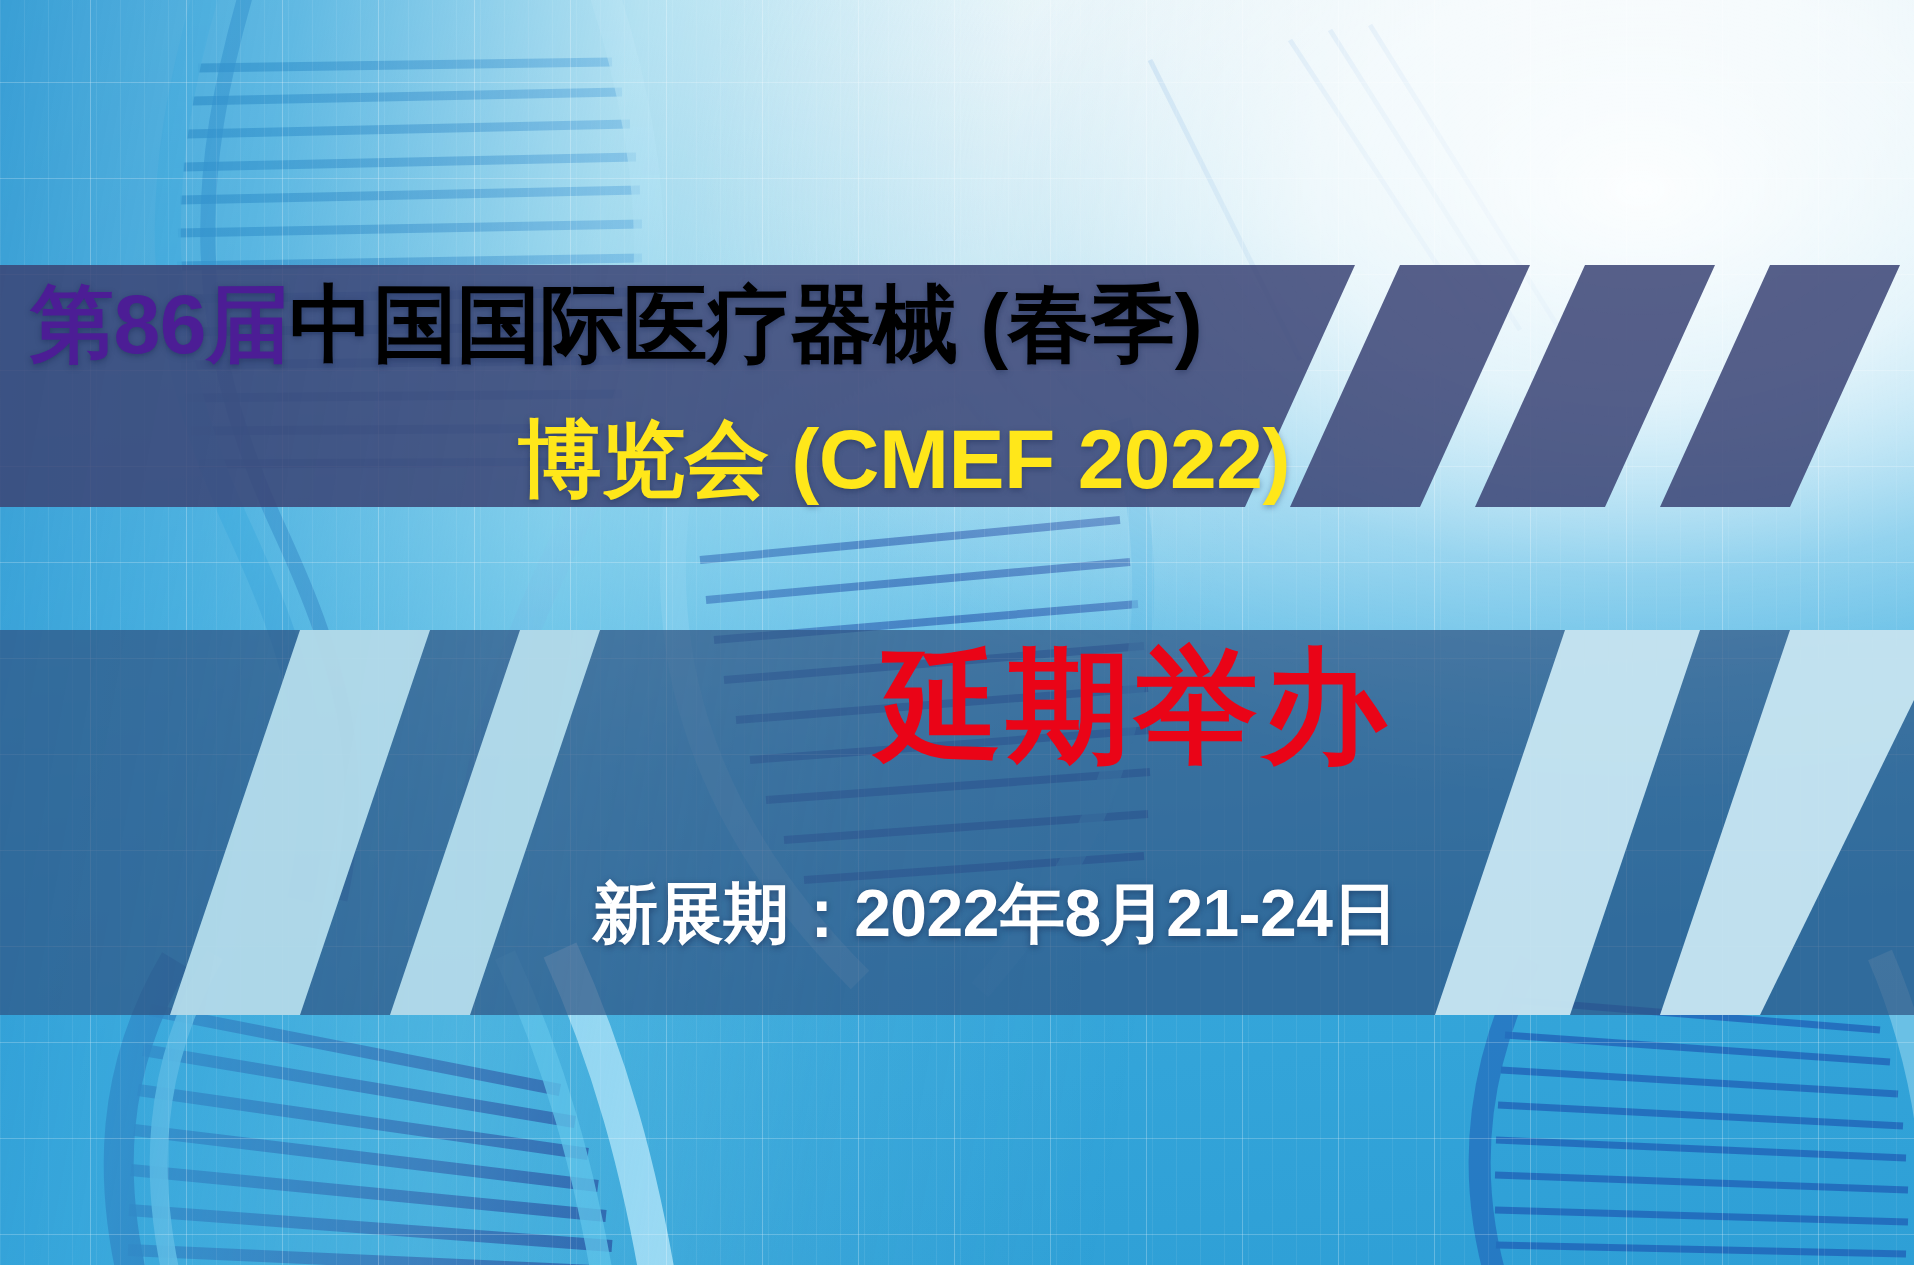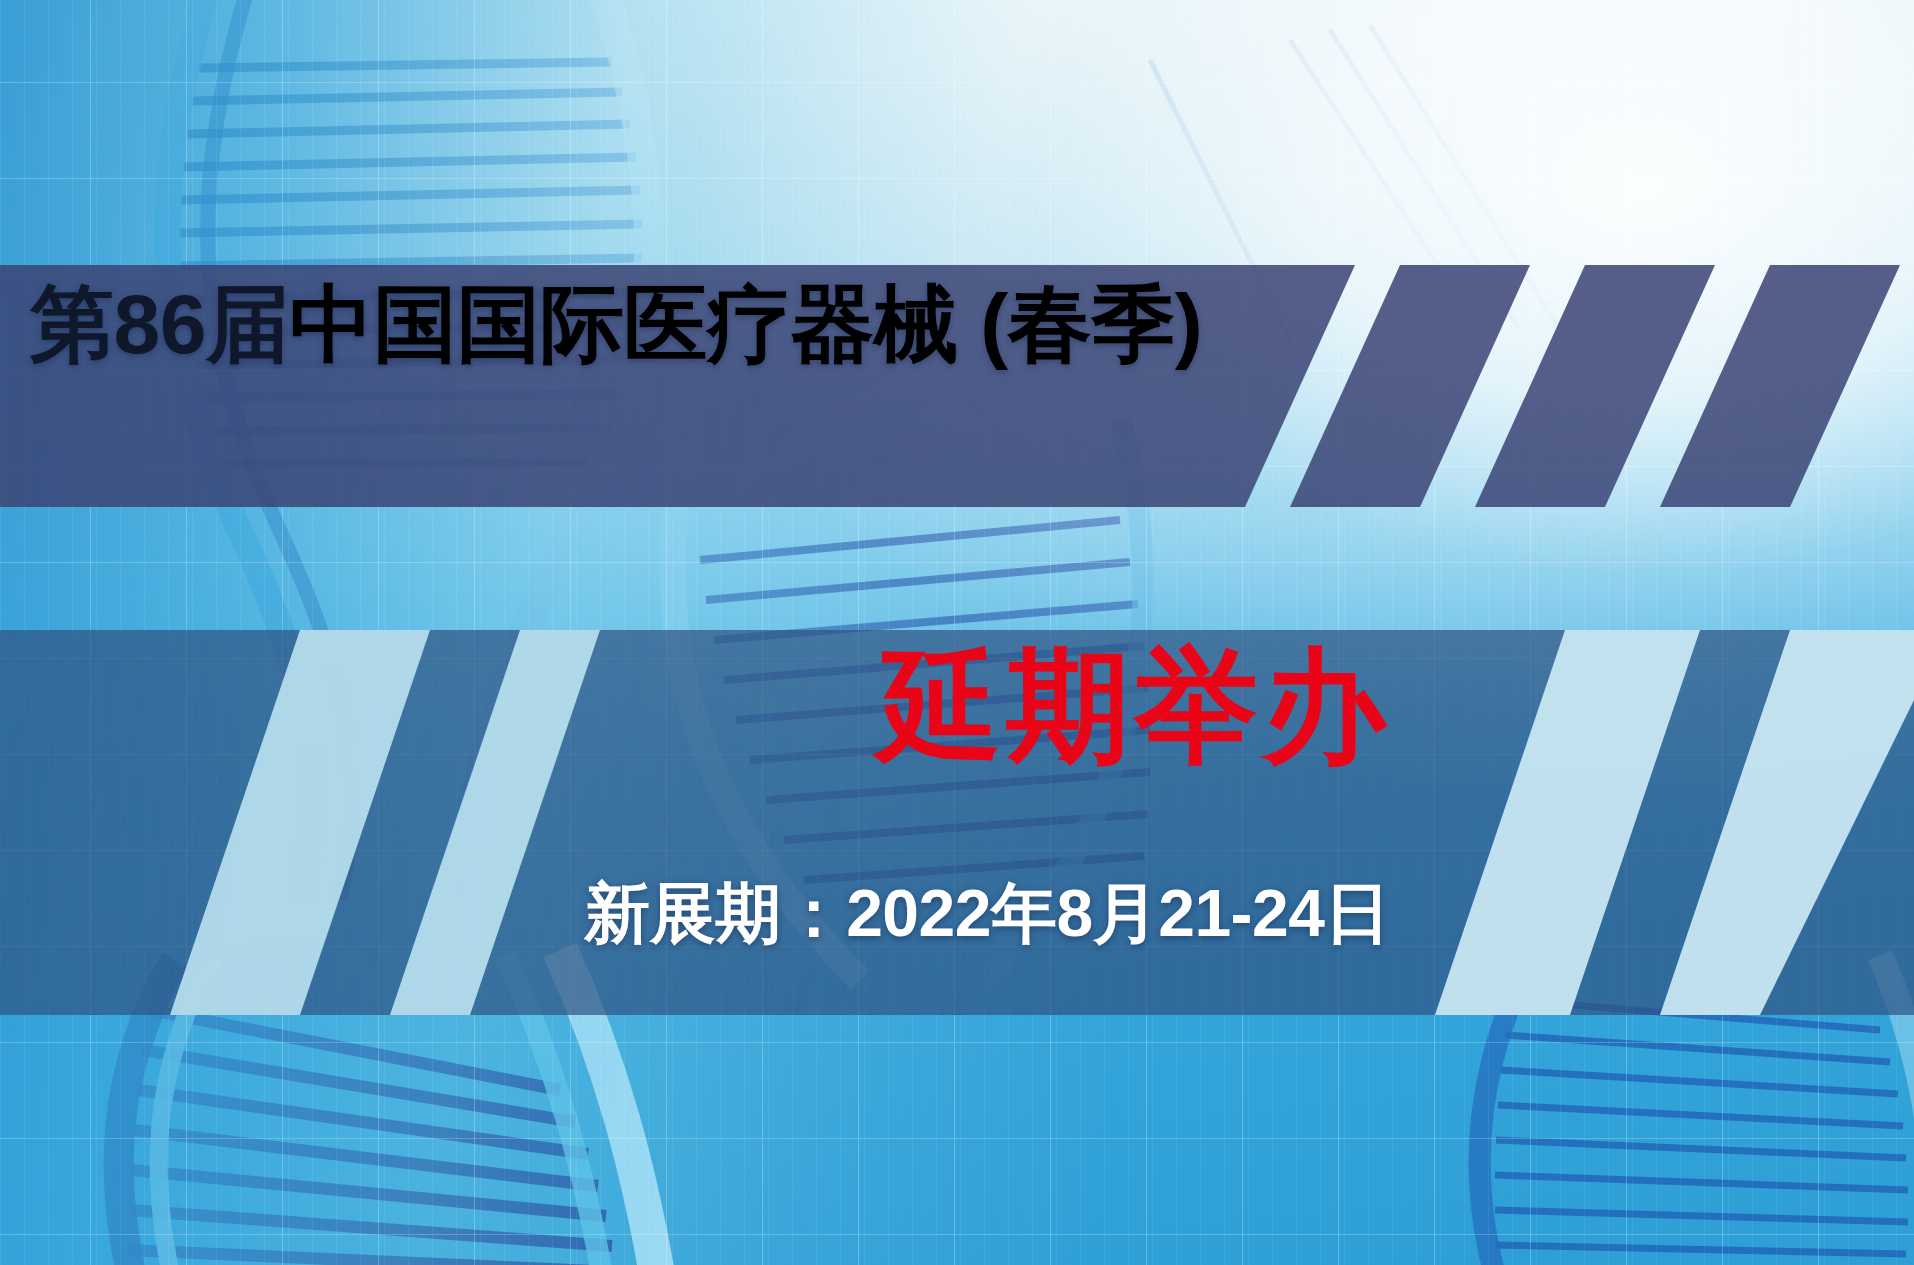--- a/index.html
+++ b/index.html
@@ -46,36 +46,36 @@
       linear-gradient(to right, rgba(255,255,255,.16) 1px, transparent 1px);
     background-size:24px 100%;
     opacity:.45;
   }
 
   
   .tline{position:absolute;white-space:nowrap;
          font-weight:700;letter-spacing:-.5px;}
 
   #title-line1{left:30px;top:282px;font-size:84px;line-height:1;}
-  #title-line1 .w{color:#0f172a;}
+  #title-line1 .w{color:#4c1d95;}
   #title-line1 .y{color:#000000;}
 
   #title-line2{left:0;top:417px;width:1290px;text-align:right;
                font-size:84px;line-height:1;color:#ffe71a;}
 
   #postponed{left:0;top:644px;width:1390px;text-align:right;
              font-size:124px;line-height:1;color:#ea0417;
              letter-spacing:4px;font-weight:900;}
 
   #newdate{left:0;top:880px;width:1390px;text-align:right;
            font-size:66px;line-height:1;color:#ffffff;font-weight:700;}
 
   
   #title-line1,#title-line2{text-shadow:0 2px 6px rgba(10,22,60,.35);}
-  #newdate{text-shadow:0 2px 7px rgba(10,22,60,.45);}
+  #newdate{text-shadow:0 2px 7px rgba(10,22,60,.45);padding-left:8px;}
 </style>
 </head>
 <body>
 
 <div id="poster">
 
   <div class="bg-layer bg-base"></div>
 
   <svg class="bg-layer" viewBox="0 0 1914 1265" preserveAspectRatio="none">
     <defs>
@@ -210,18 +210,19 @@
       <path d="M1585,265 H1715 L1605,507 H1475 Z"></path>
 
       <path d="M1770,265 H1900 L1790,507 H1660 Z"></path>
     </g>
   </svg>
 
   <div class="tline" id="title-line1">
     <span class="w">第86届</span><span class="y">中国国际医疗器械 (春季)</span>
   </div>
 
+  <div class="tline" id="title-line2">博览会 (CMEF 2022)</div>
 
   <div class="tline" id="postponed">延期举办</div>
 
   <div class="tline" id="newdate">新展期：2022年8月21-24日</div>
 
 </div>
 
 </body></html>

